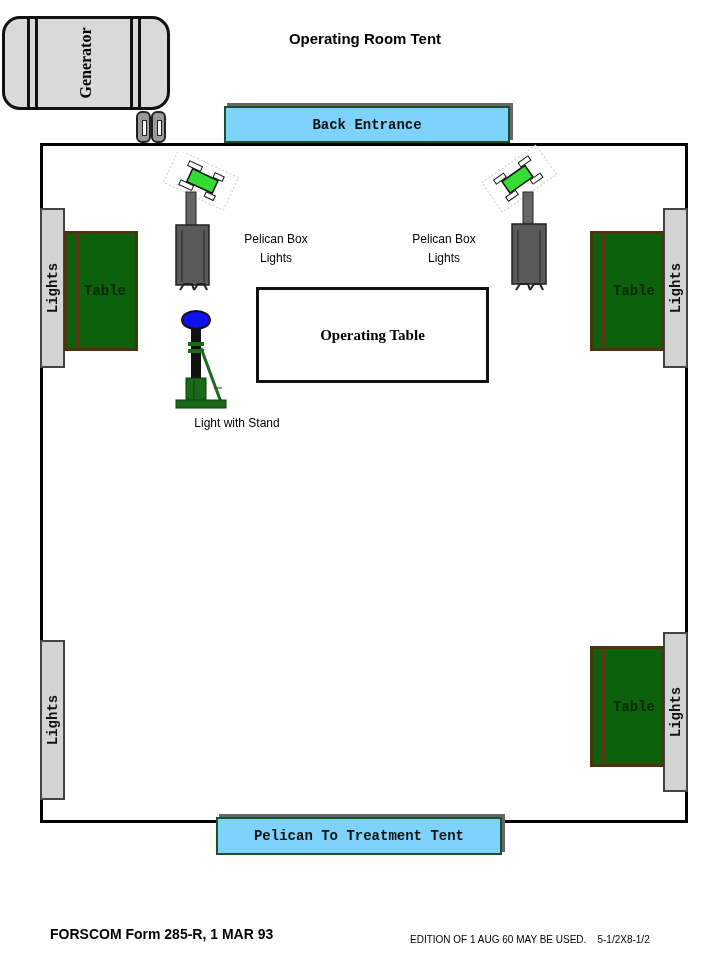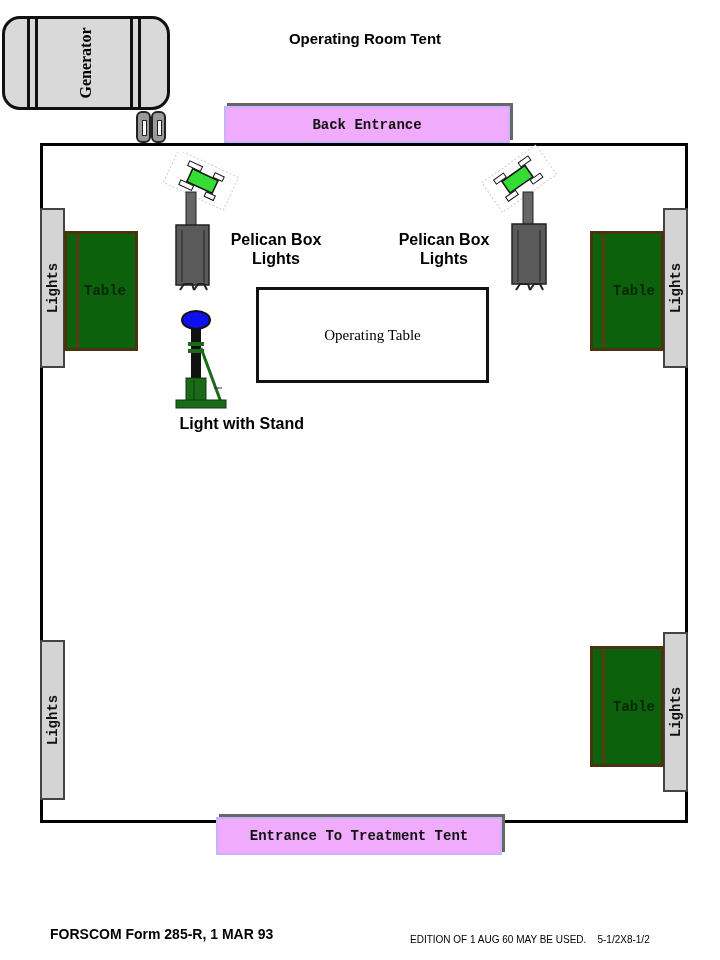--- a/index.html
+++ b/index.html
@@ -5,49 +5,49 @@
   html, body { margin:0; padding:0; background:#ffffff; }
   body { width:720px; height:960px; position:relative; overflow:hidden; font-family:"Liberation Sans", sans-serif; }
   .abs { position:absolute; }
   .title { left:0; width:730px; top:30px; text-align:center; font-weight:bold; font-size:15px; color:#000; }
   .generator { left:2px; top:16px; width:168px; height:94px; background:#d9d9d9; border:3px solid #111; border-radius:18px; box-sizing:border-box; }
   .gen-band { position:absolute; top:0; bottom:0; width:11px; border-left:3px solid #111; border-right:3px solid #111; box-sizing:border-box; }
   .gen-label { position:absolute; left:50%; top:50%; transform:translate(-50%,-50%) rotate(-90deg); font-family:"Liberation Serif", serif; font-weight:bold; font-size:16px; white-space:nowrap; }
   .tank { top:111px; width:15px; height:32px; background:#9a9a9a; border:2px solid #222; border-radius:6px; box-sizing:border-box; }
   .tank::after { content:""; position:absolute; left:4px; top:7px; width:3px; height:14px; background:#fff; border:1px solid #222; }
   .tent { left:40px; top:143px; width:648px; height:680px; border:3px solid #000; box-sizing:border-box; }
-  .entrance { background:#f0abfc; border:2px solid #c4b5fd; box-sizing:border-box; box-shadow:3px -3px 0 #666; font-family:"Liberation Mono", monospace; font-weight:bold; font-size:14px; display:flex; align-items:center; justify-content:center; color:#111; }
+  .entrance { background:#7dd3fc; border:2px solid #14532d; box-sizing:border-box; box-shadow:3px -3px 0 #666; font-family:"Liberation Mono", monospace; font-weight:bold; font-size:14px; display:flex; align-items:center; justify-content:center; color:#111; }
   .lights-bar { background:#d4d4d4; border:2px solid #444; box-sizing:border-box; }
   .lights-bar span { position:absolute; left:50%; top:50%; transform:translate(-50%,-50%) rotate(-90deg); font-family:"Liberation Mono", monospace; font-weight:bold; font-size:14px; white-space:nowrap; color:#111; }
   .side-table { background:#0d610d; border:3px solid #4a3410; box-sizing:border-box;padding-left:40px; }
   .side-table .stripe { position:absolute; top:0; bottom:0; width:3px; background:#5a3a14; }
   .side-table span { position:absolute; top:50%; transform:translateY(-50%); font-family:"Liberation Mono", monospace; font-weight:bold; font-size:14px; color:#061; color:#052805; }
-  .op-table { left:256px; top:287px; width:233px; height:96px; border:3px solid #111; box-sizing:border-box; display:flex; align-items:center; justify-content:center; font-family:"Liberation Serif", serif; font-weight:normal; font-size:15px; background:#fff; }
-  .label { font-weight:bold; font-size:16px; text-align:center; line-height:19px; color:#000; }
+  .op-table { left:256px; top:287px; width:233px; height:96px; border:3px solid #111; box-sizing:border-box; display:flex; align-items:center; justify-content:center; font-family:"Liberation Serif", serif; font-weight:bold; font-size:15px; background:#fff; }
+  .label { font-weight:normal; font-size:12px; text-align:center; line-height:19px; color:#000; }
   .footer-left { left:50px; top:926px; font-weight:bold; font-size:14px; }
   .footer-right { left:410px; top:934px; font-size:10px; }
 </style>
 </head>
 <body>
 
 <div class="abs title">Operating Room Tent</div>
 
 <div class="abs generator">
   <div class="gen-band" style="left:22px"></div>
   <div class="gen-band" style="right:26px"></div>
   <div class="gen-label">Generator</div>
 </div>
 <div class="abs tank" style="left:136px"></div>
 <div class="abs tank" style="left:151px"></div>
 
 <div class="abs tent"></div>
 
 <div class="abs entrance" style="left:224px;top:106px;width:286px;height:37px;">Back Entrance</div>
 
-<div class="abs entrance" style="left:216px;top:817px;width:286px;height:38px;">Entrance To Treatment Tent</div>
+<div class="abs entrance" style="left:216px;top:817px;width:286px;height:38px;">Pelican To Treatment Tent</div>
 
 <div class="abs lights-bar" style="left:40px;top:208px;width:25px;height:160px;">
     <span>Lights</span>
   </div>
 <div class="abs lights-bar" style="left:663px;top:208px;width:25px;height:160px;">
     <span>Lights</span>
   </div>
 <div class="abs lights-bar" style="left:40px;top:640px;width:25px;height:160px;">
     <span>Lights</span>
   </div>
@@ -114,16 +114,16 @@
   <ellipse cx="26" cy="12" rx="14" ry="9" fill="#1010ee" stroke="#111" stroke-width="2"></ellipse>
   <rect x="21" y="20" width="10" height="54" fill="#111"></rect>
   <rect x="18" y="34" width="16" height="4" fill="#1a6a1a"></rect>
   <rect x="18" y="41" width="16" height="4" fill="#1a6a1a"></rect>
   <rect x="16" y="70" width="20" height="28" fill="#1a6a1a" stroke="#0a3a0a"></rect>
   <line x1="24" y1="72" x2="24" y2="98" stroke="#0a3a0a"></line>
   <line x1="31" y1="40" x2="52" y2="97" stroke="#1a6a1a" stroke-width="3"></line>
   <line x1="44" y1="80" x2="52" y2="80" stroke="#333" stroke-width="1"></line>
   <rect x="6" y="92" width="50" height="8" fill="#1a6a1a" stroke="#0a3a0a"></rect>
 </svg>
-<div class="abs label" style="left:170px;top:414px;width:134px;text-align:right;">Light with Stand</div>
+<div class="abs label" style="left:170px;top:414px;width:134px;">Light with Stand</div>
 
 <div class="abs footer-left">FORSCOM Form 285-R, 1 MAR 93</div>
 <div class="abs footer-right" style="white-space:pre">EDITION OF 1 AUG 60 MAY BE USED.    5-1/2X8-1/2</div>
 
 </body></html>

